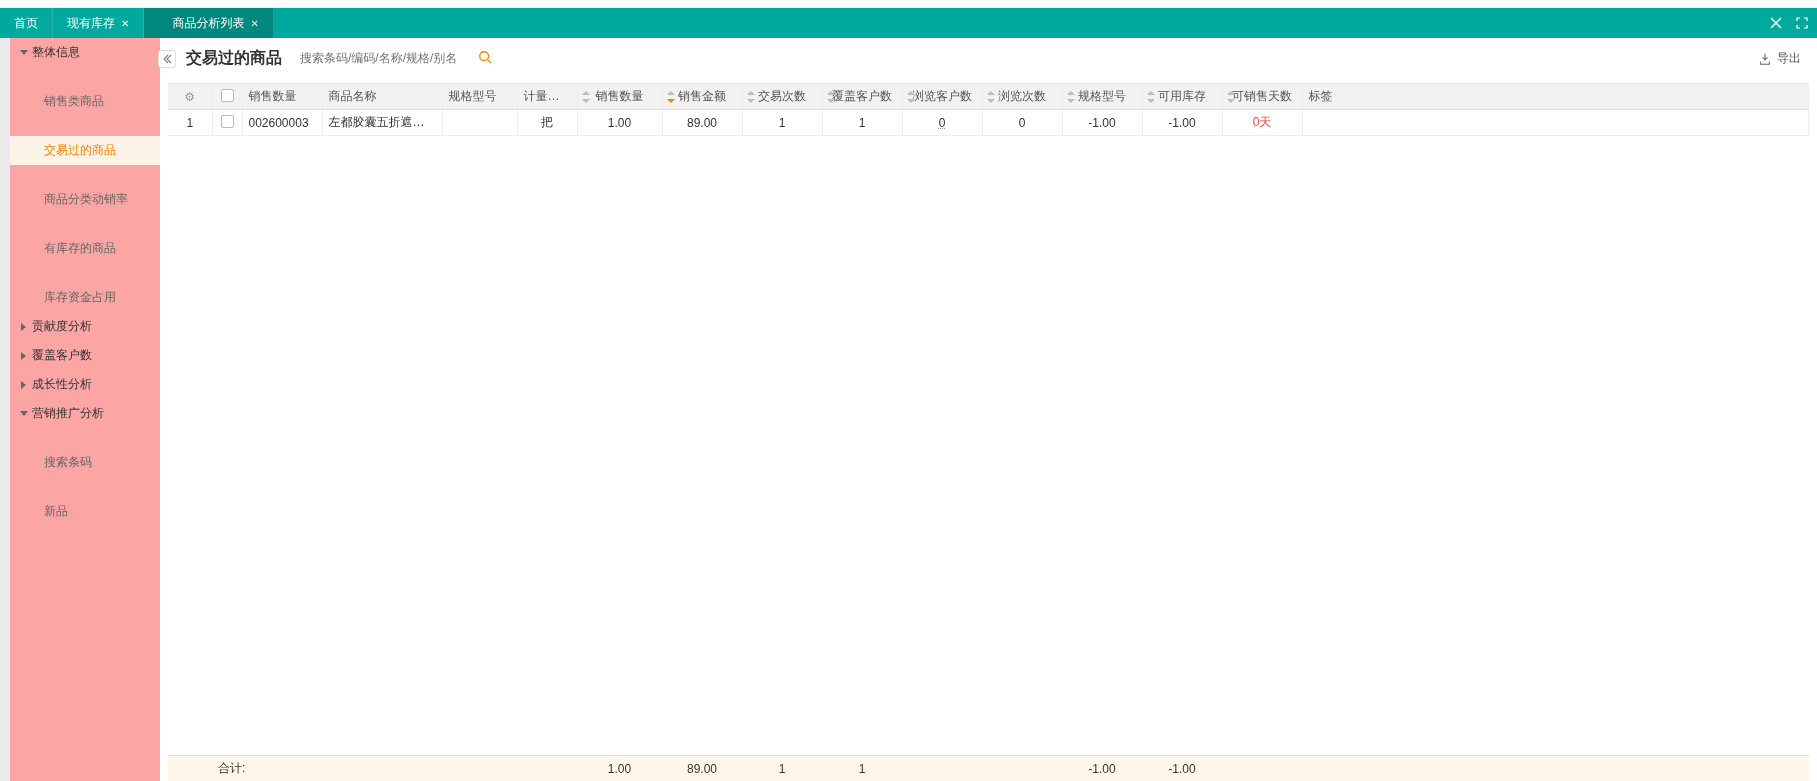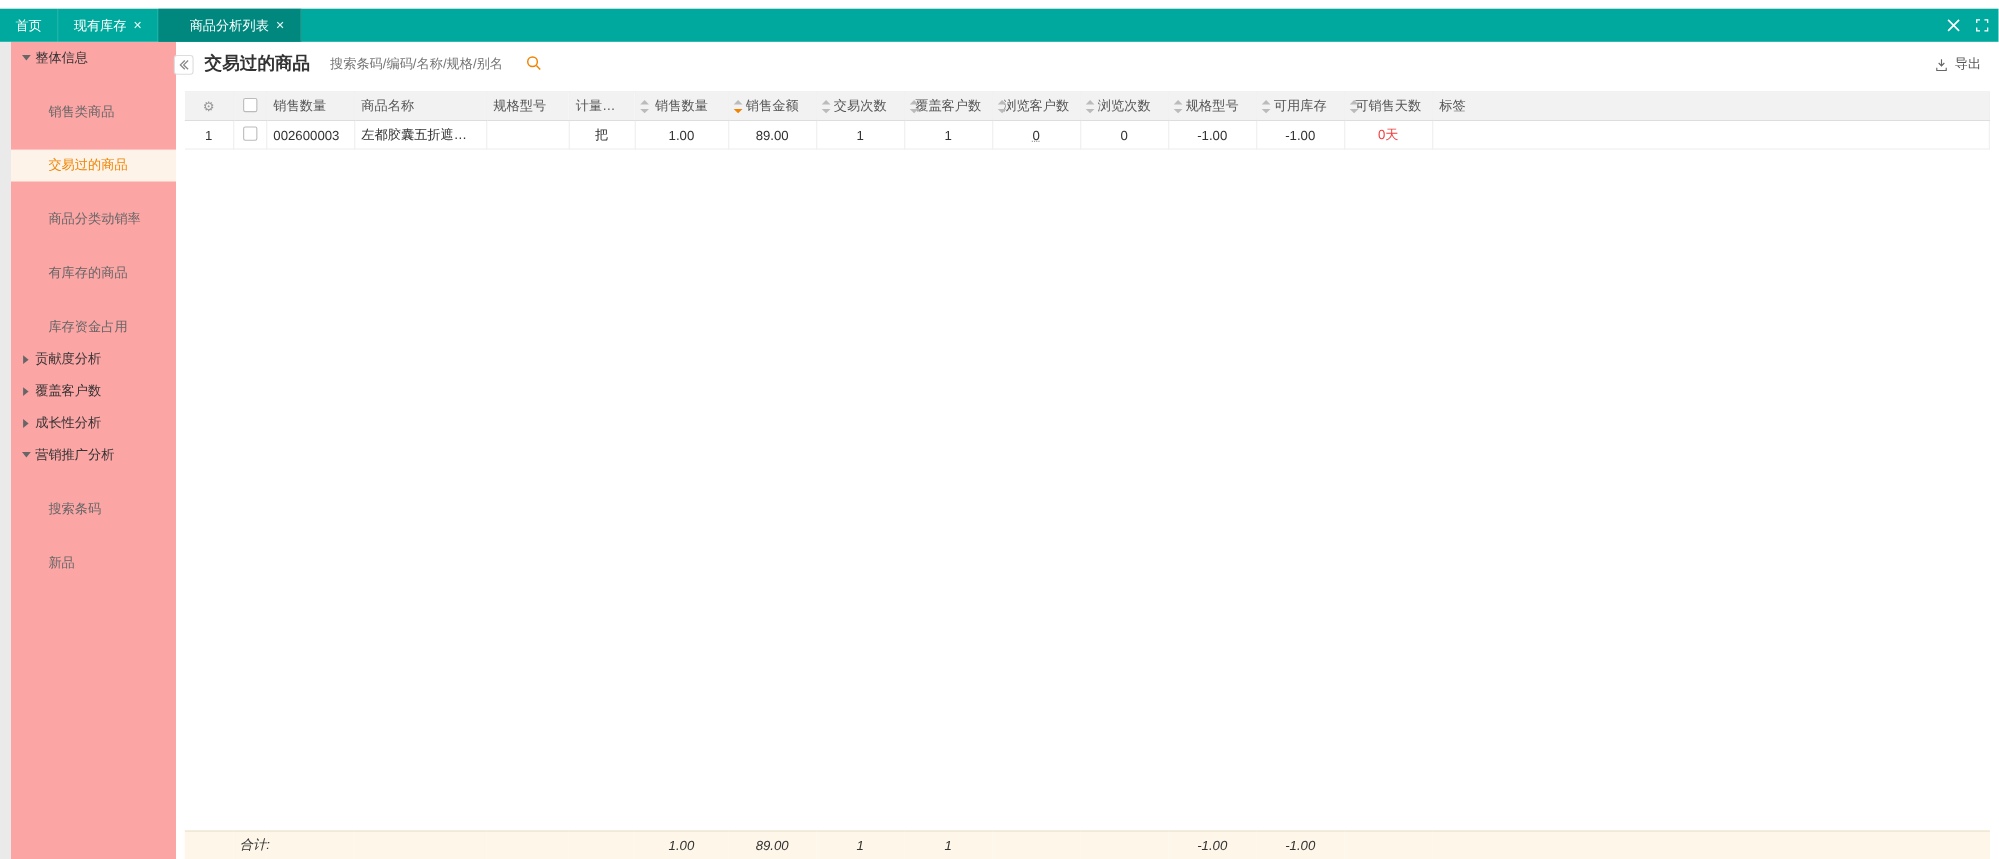--- a/index.html
+++ b/index.html
@@ -173,21 +173,20 @@
 
   
   .footer-total table { border-collapse:collapse; width:100%; table-layout:fixed; }
   .footer-total td {
     background:#fdf6e9;
     border-top:1px solid #e8dcc0;
     padding:4px 6px;
     font-size:12px;
     height:24px;
     white-space:nowrap;
-    font-style:italic;
   }
 </style>
 </head>
 <body>
 
 <div class="app-top"></div>
 
 <div class="tabstrip" id="tabstrip">
   <div class="tab">
       <span>首页</span>

